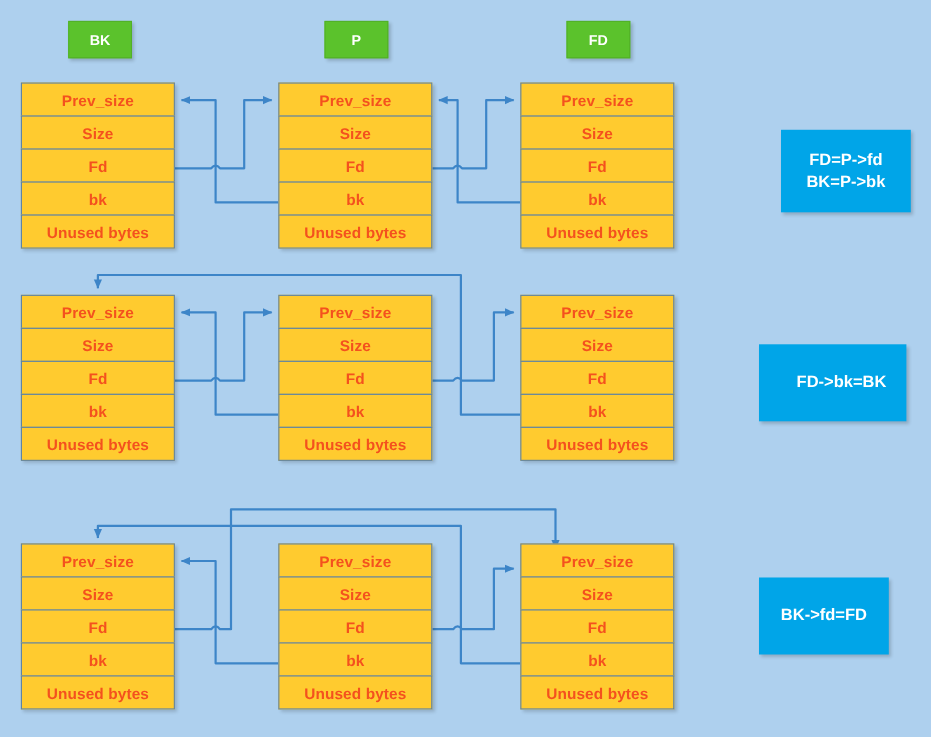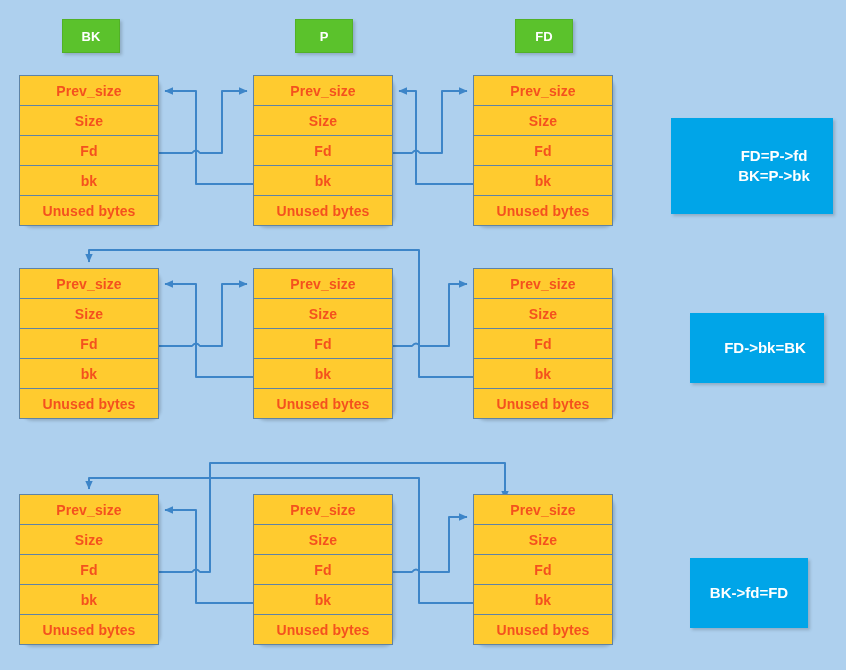--- a/index.html
+++ b/index.html
@@ -25,21 +25,20 @@
     display:flex;align-items:center;justify-content:center;
     box-shadow:2px 2px 3px rgba(0,0,0,0.18);
     border:1px solid #52b127;
   }
 
   
   .chunk{
     position:absolute;
     width:140px;
     box-shadow:2px 2px 3px rgba(0,0,0,0.16);
-    border-radius:12px;
   }
   .field{
     height:31px;
     box-sizing:border-box;
     background:#ffcb2f;
     border:1px solid #5e83a6;
     border-bottom-width:1px;
     color:#f4511e;
     font-weight:bold;
     font-size:14px;
@@ -126,21 +125,21 @@
     <div class="field">bk</div>
     <div class="field">Unused bytes</div>
   </div>
   <div class="chunk" style="left:473px;top:75px;">
     <div class="field">Prev_size</div>
     <div class="field">Size</div>
     <div class="field">Fd</div>
     <div class="field">bk</div>
     <div class="field">Unused bytes</div>
   </div>
-  <div class="callout" style="left:671px;top:118px;width:118px;height:96px;padding-left:44px;">
+  <div class="callout" style="left:710px;top:118px;width:118px;height:75px;">
     <span>FD=P-&gt;fd</span>
     <span>BK=P-&gt;bk</span>
   </div>
 
   <div class="chunk" style="left:19px;top:268px;">
     <div class="field">Prev_size</div>
     <div class="field">Size</div>
     <div class="field">Fd</div>
     <div class="field">bk</div>
     <div class="field">Unused bytes</div>
@@ -177,17 +176,17 @@
     <div class="field">bk</div>
     <div class="field">Unused bytes</div>
   </div>
   <div class="chunk" style="left:473px;top:494px;">
     <div class="field">Prev_size</div>
     <div class="field">Size</div>
     <div class="field">Fd</div>
     <div class="field">bk</div>
     <div class="field">Unused bytes</div>
   </div>
-  <div class="callout" style="left:690px;top:558px;width:118px;height:70px;">
+  <div class="callout" style="left:690px;top:525px;width:118px;height:70px;">
     <span>BK-&gt;fd=FD</span>
   </div>
 
 </div>
 
 </body></html>

